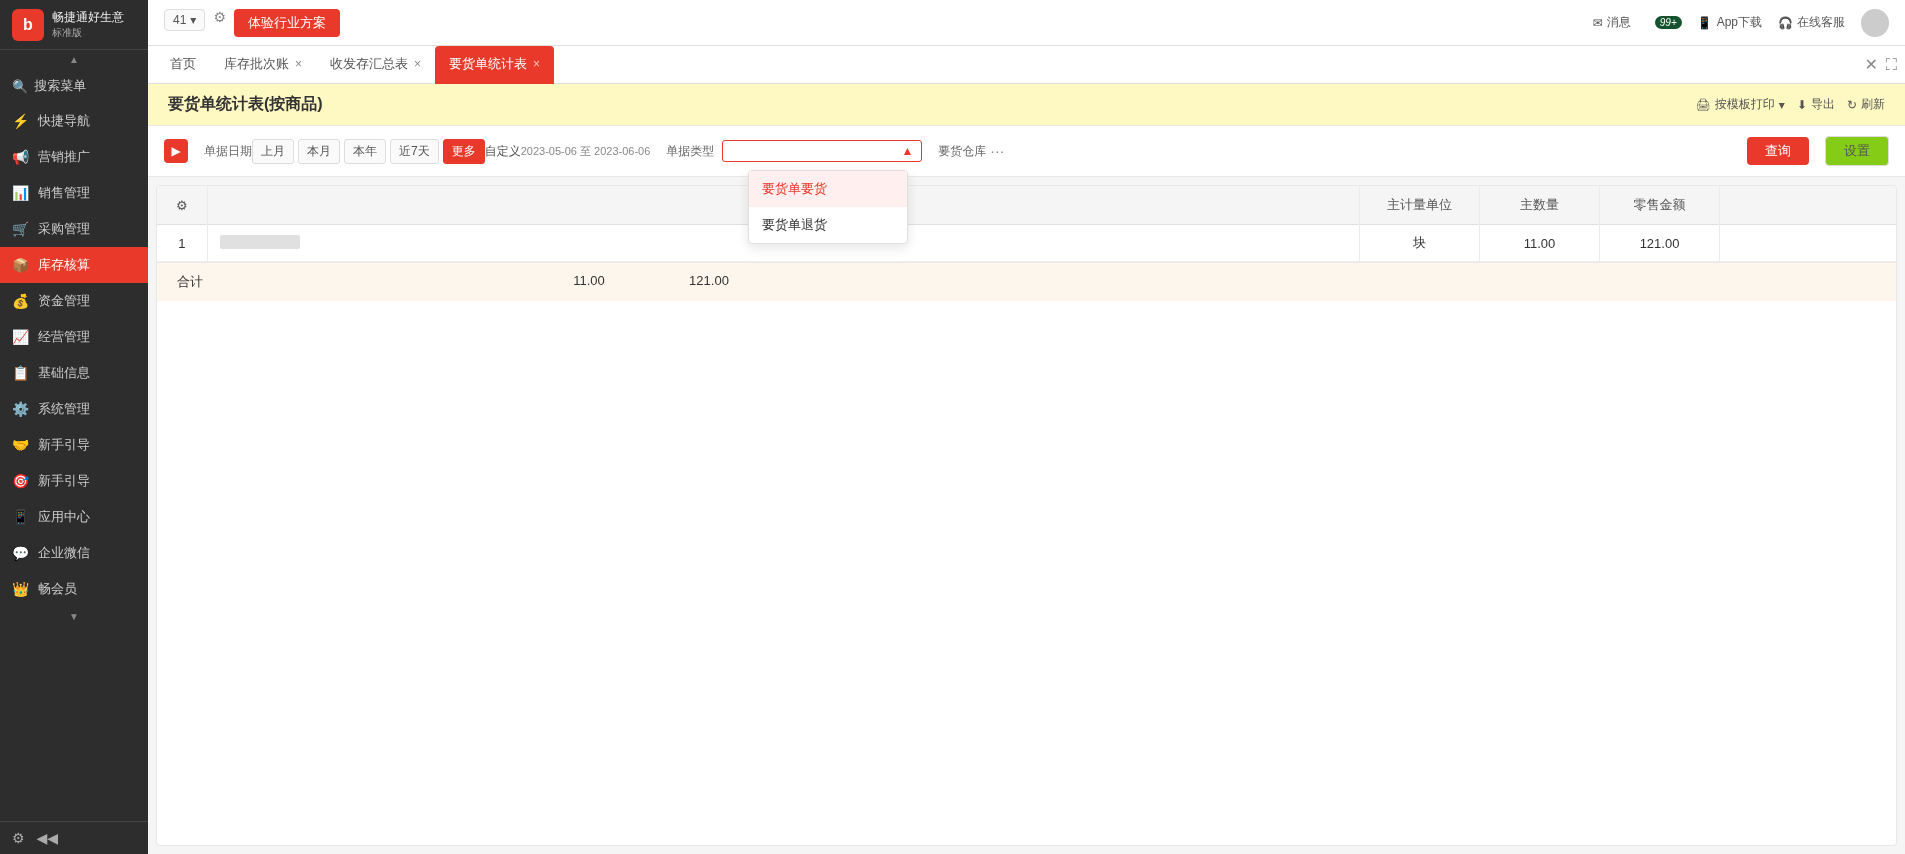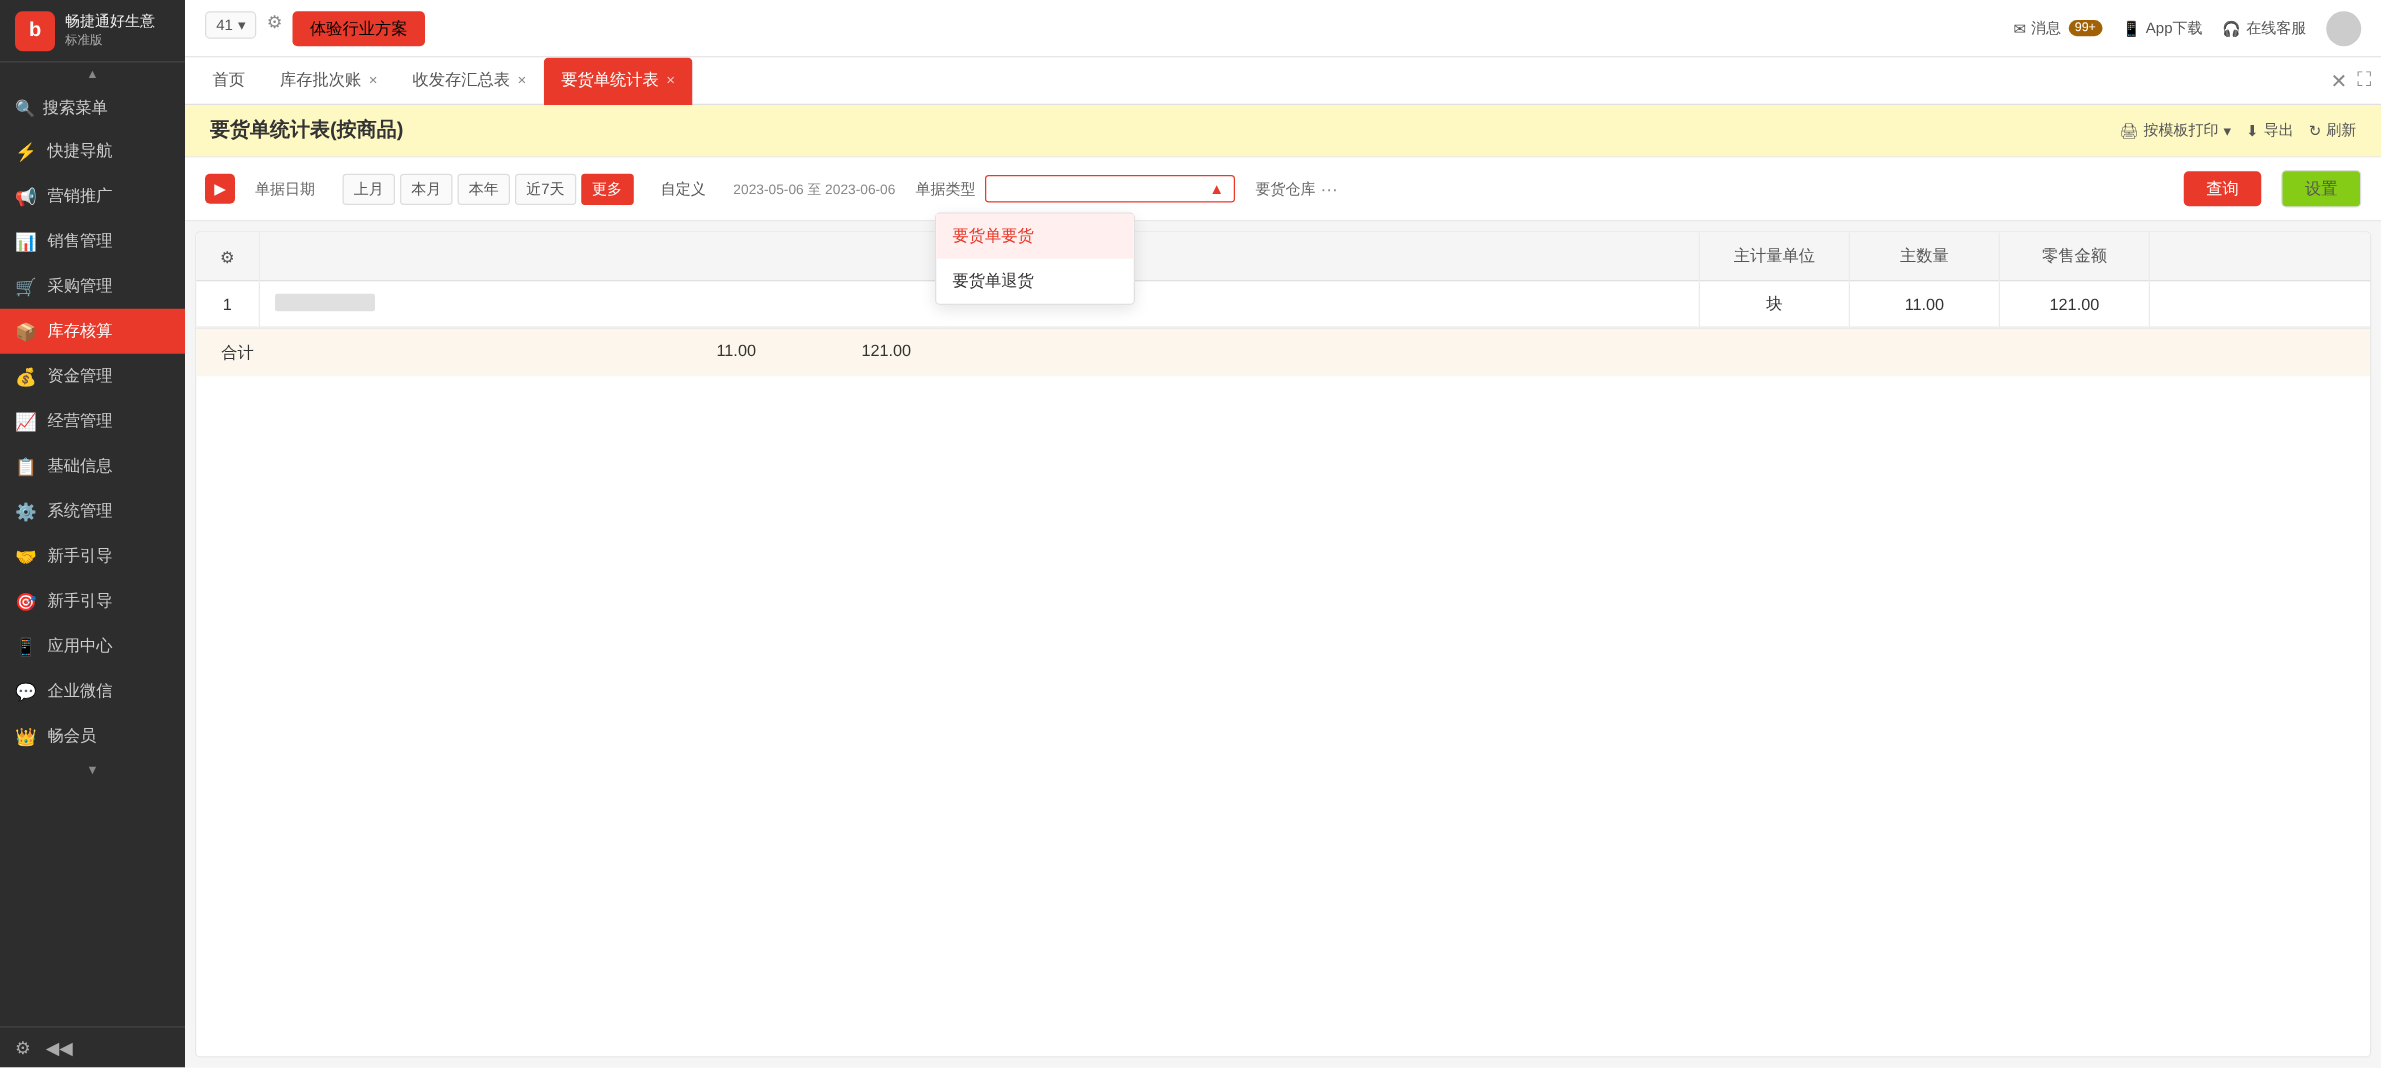--- a/index.html
+++ b/index.html
@@ -113,21 +113,21 @@
       padding: 3px 8px;
       font-size: 12px;
       color: #555;
       gap: 4px;
       cursor: pointer;
       background: #fafafa;
     }
     .gear-icon { color: #888; cursor: pointer; font-size: 14px; }
     .trial-btn {
       background: #e8392a;
-      color: #000000;
+      color: #ffffff;
       border: none;
       border-radius: 4px;
       padding: 5px 14px;
       font-size: 13px;
       cursor: pointer;
       white-space: nowrap;
     }
     .topbar-right {
       display: flex;
       align-items: center;
@@ -135,26 +135,27 @@
     }
     .topbar-action {
       display: flex;
       align-items: center;
       gap: 4px;
       color: #555;
       cursor: pointer;
       font-size: 12px;
     }
     .badge {
-      background: #a16207;
+      background: #14532d;
       color: white;
       border-radius: 10px;
       font-size: 10px;
       padding: 1px 5px;
-      margin-left: 2px;
+      margin-left: 20px;
+      font-style: italic;
     }
     .avatar {
       width: 28px;
       height: 28px;
       border-radius: 50%;
       background: #ccc;
       overflow: hidden;
     }
 
     
@@ -246,21 +247,21 @@
       display: flex;
       align-items: center;
       justify-content: center;
       cursor: pointer;
       flex-shrink: 0;
       font-size: 12px;
     }
     .filter-group {
       display: flex;
       align-items: center;
-      gap: 22px;
+      gap: 0;
     }
     .filter-label { color: #666; font-size: 12px; white-space: nowrap; }
     .date-btns { display: flex; align-items: center; gap: 4px; }
     .date-btn {
       padding: 3px 8px;
       border: 1px solid #ddd;
       border-radius: 3px;
       font-size: 12px;
       color: #555;
       cursor: pointer;

